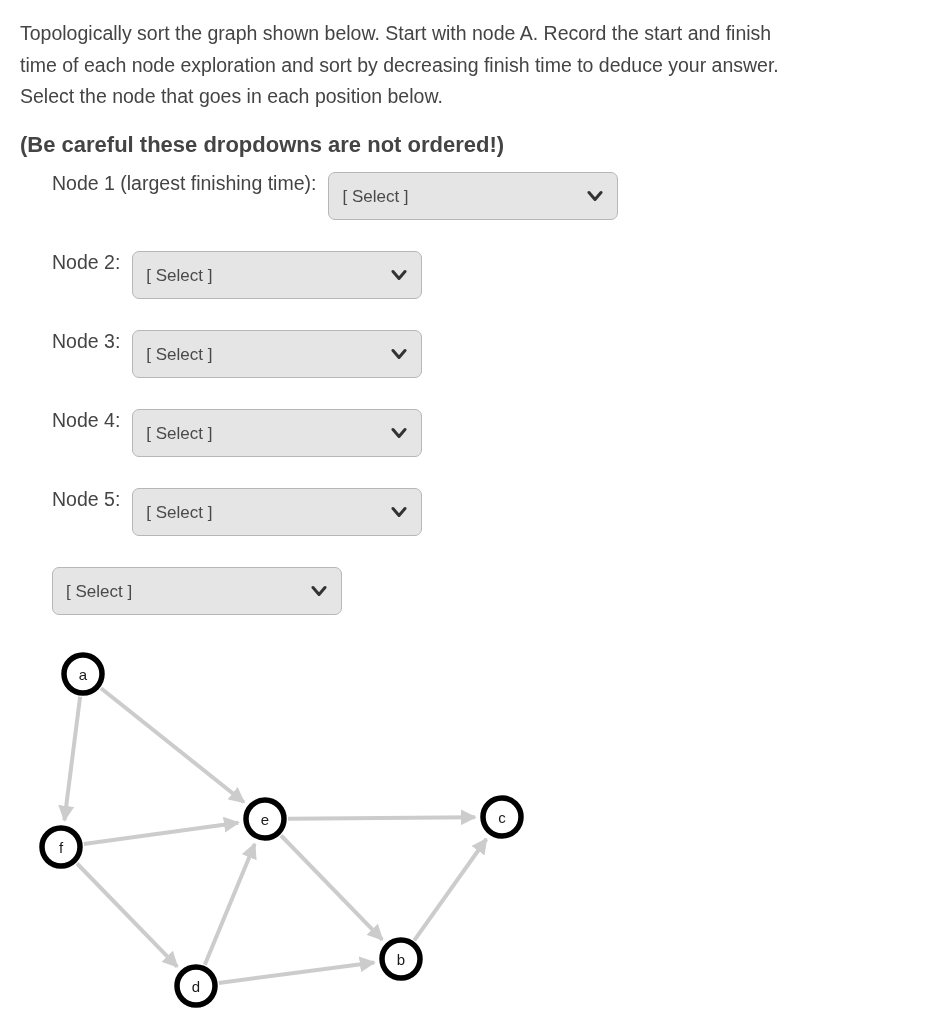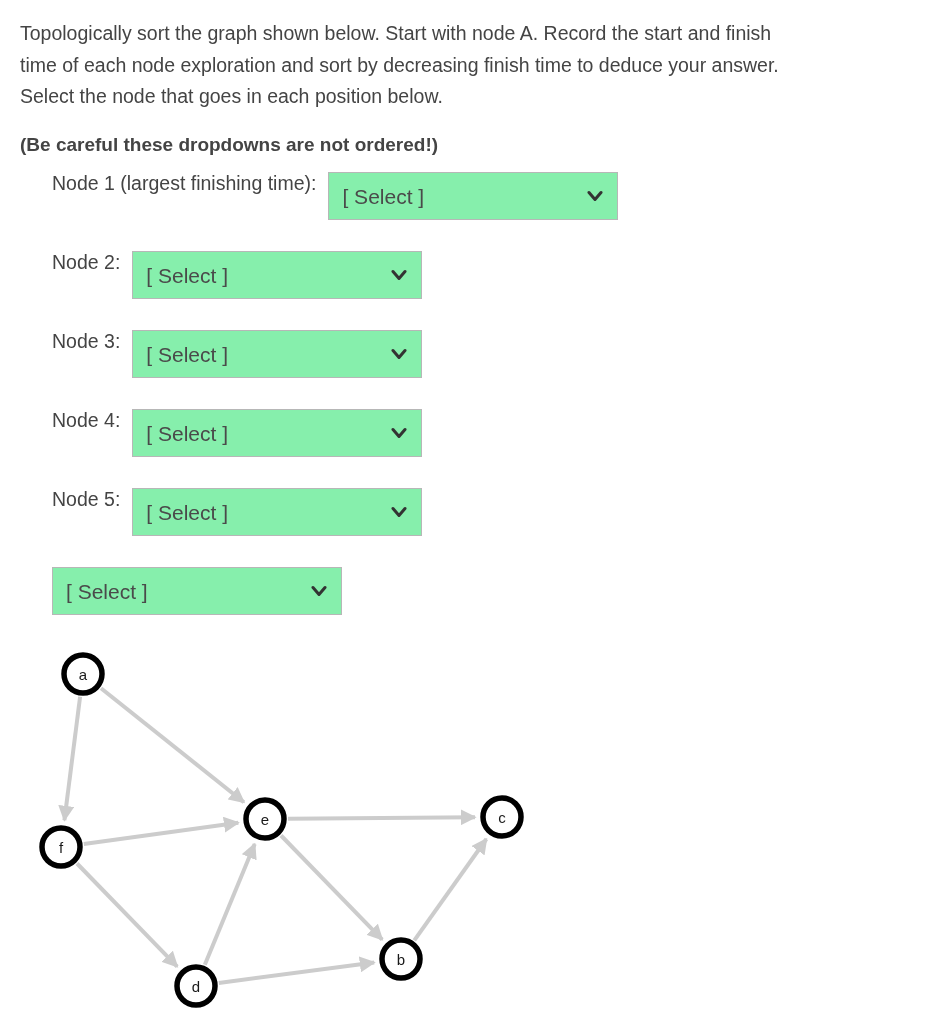--- a/index.html
+++ b/index.html
@@ -7,21 +7,21 @@
   body { font-family: "Liberation Sans", sans-serif; color: #444444; }
   .page { width: 812px; padding: 18px 20px 13px 20px; }
 
   .instructions {
     font-size: 19.5px;
     line-height: 31.5px;
     margin: 0 0 16px 0;
     max-width: 920px;
   }
   .warning {
-    font-size: 19px;
+    font-size: 22px;
     line-height: 31.5px;
     font-weight: bold;
     margin: 0 0 12px 0;
   }
 
   .q-row {
     display: flex;
     align-items: flex-start;
     margin-bottom: 31px;
     height: 48px;
@@ -39,24 +39,24 @@
     height: 48px;
     flex: 0 0 auto;
   }
   .select-wrap select {
     width: 100%;
     height: 100%;
     appearance: none;
     -webkit-appearance: none;
     -moz-appearance: none;
     border: 1px solid #b7b7b7;
-    border-radius: 0;
-    background: #86efac;
+    border-radius: 7px;
+    background: #e5e5e5;
     font-family: "Liberation Sans", sans-serif;
-    font-size: 21px;
+    font-size: 17px;
     color: #4a4a4a;
     padding: 0 44px 0 13px;
   }
   .chevron {
     position: absolute;
     right: 15px;
     top: 50%;
     transform: translateY(-50%);
     width: 16px;
     height: 11px;

